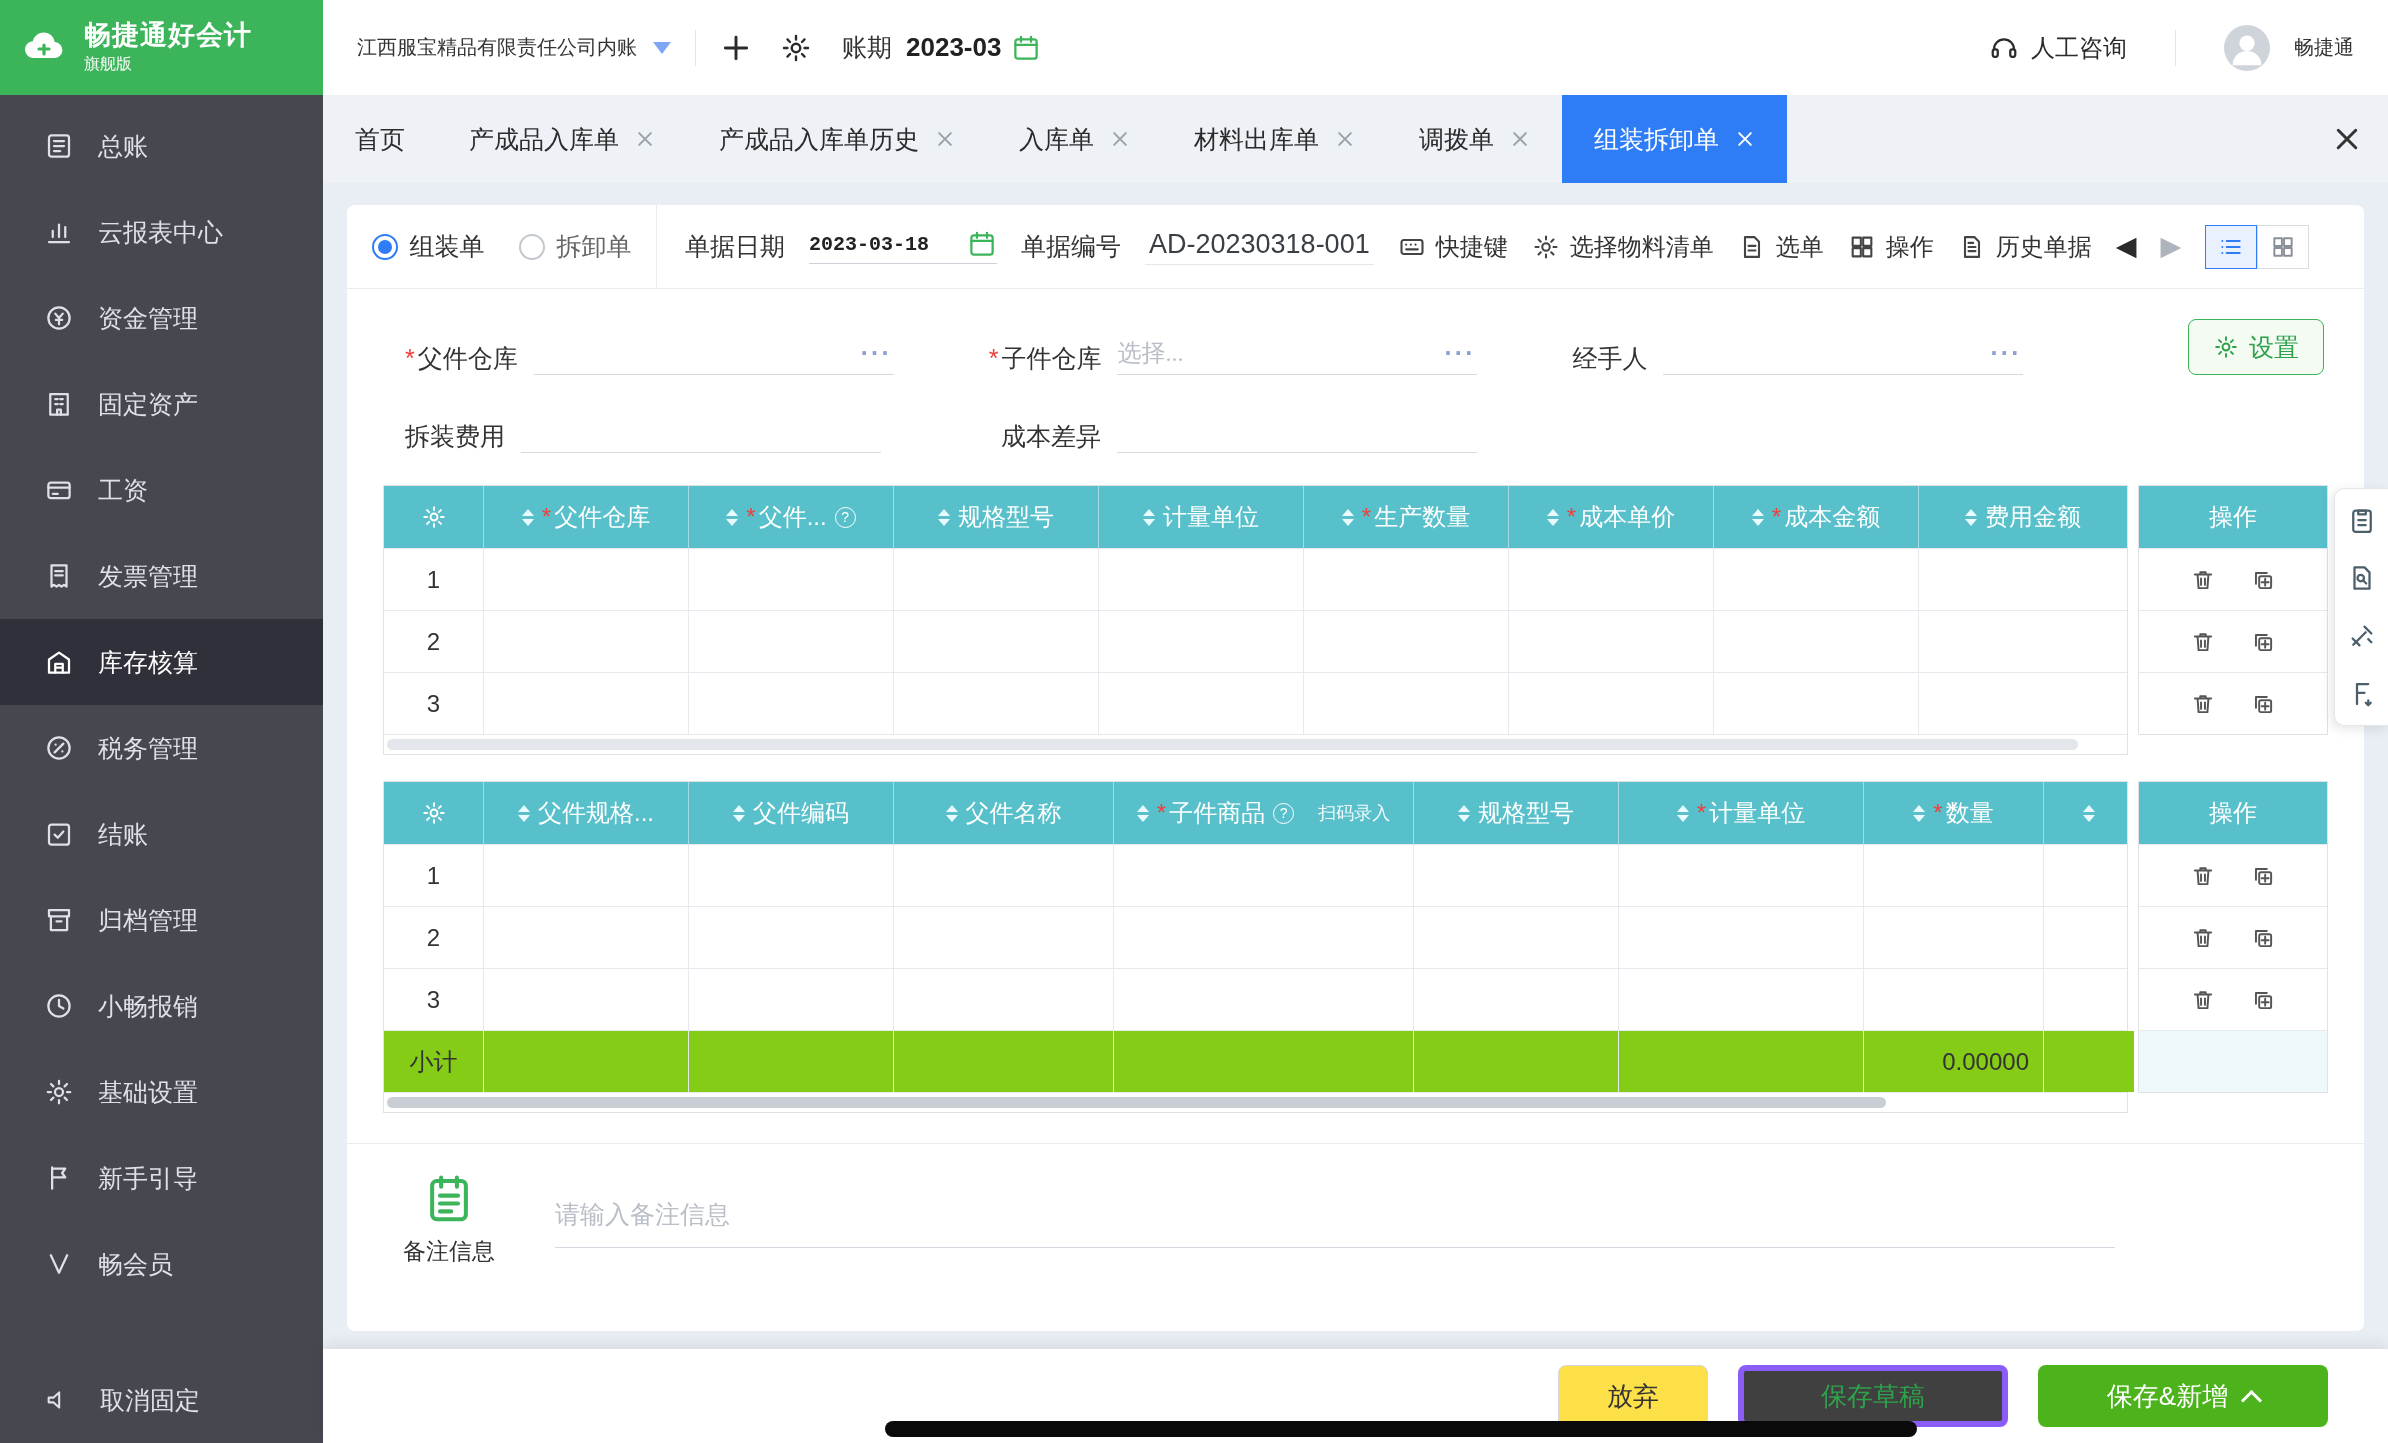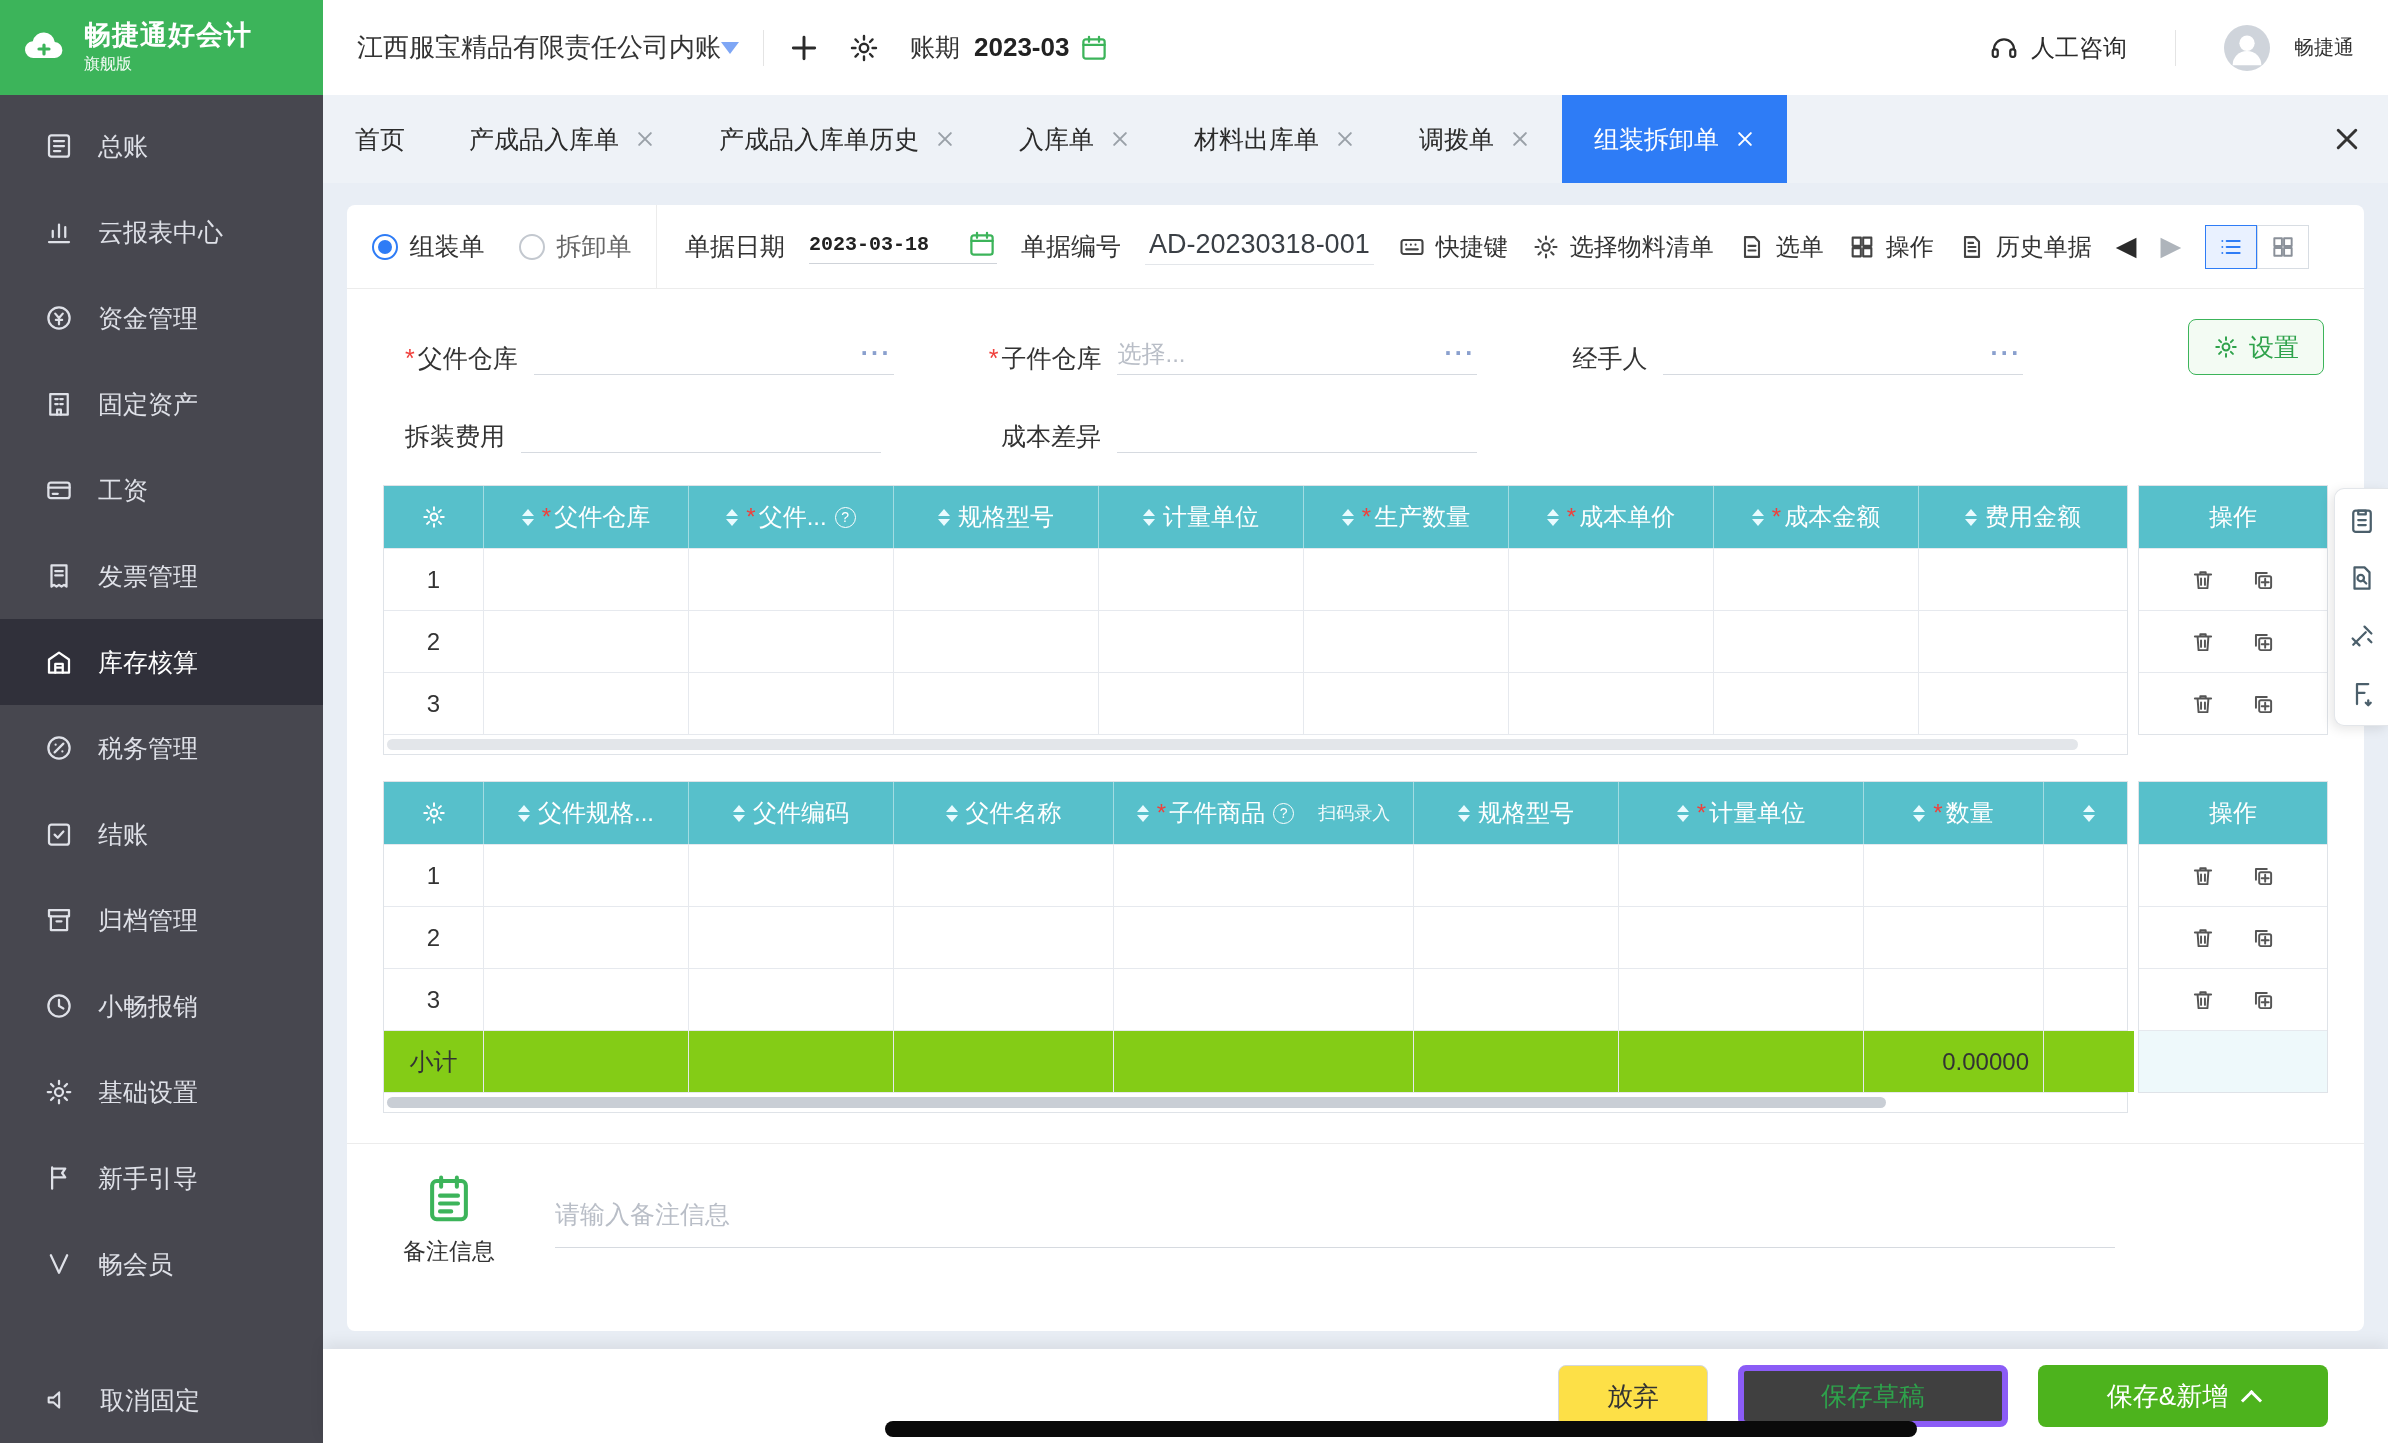--- a/index.html
+++ b/index.html
@@ -18,21 +18,21 @@
   .menu{flex:1;padding-top:8px;overflow:hidden}
   .menu-item{height:86px;display:flex;align-items:center;gap:24px;padding-left:44px;font-size:25px;cursor:pointer;color:#dfe1e8}
   .menu-item.active{background:#30303a;color:#fff}
   .menu-item svg{width:30px;height:30px;flex:none}
   .pin{height:86px;display:flex;align-items:center;gap:28px;padding-left:44px;font-size:25px;color:#dfe1e8;flex:none;cursor:pointer}
   .pin svg{width:28px;height:28px}
 
   
   .main{flex:1;display:flex;flex-direction:column;min-width:0}
   .topbar{height:95px;background:#fff;display:flex;align-items:center;padding:0 34px;flex:none}
-  .company{display:flex;align-items:center;font-size:26px;color:#333;cursor:pointer}
+  .company{display:flex;align-items:center;gap:16px;font-size:20px;color:#333;cursor:pointer}
   .caret-down{width:0;height:0;border:9px solid transparent;border-top:12px solid #7ea6f5;margin-top:10px}
   .vdiv{width:1px;height:36px;background:#e4e4e4;margin:0 24px}
   .icon-btn{color:#2b2b2b;display:flex;align-items:center}
   .icon-btn svg{width:32px;height:32px}
   .period{display:flex;align-items:center;gap:14px;margin-left:30px}
   .period-label{font-size:25px}
   .period-value{font-size:26px;font-weight:600;color:#222;cursor:pointer;display:flex;align-items:center;gap:10px}
   .cal-ico{width:30px;height:30px;color:#3cb45a}
   .topbar-right{margin-left:auto;display:flex;align-items:center;gap:24px}
   .support{display:flex;align-items:center;gap:12px;font-size:24px;color:#2b2b2b;cursor:pointer}
@@ -76,21 +76,21 @@
   .vt.active svg{color:#2e7cf6}
 
   
   .form-area{padding:30px 40px 6px 58px;flex:none}
   .form-row{display:flex;align-items:flex-end}
   .form-row + .form-row{margin-top:36px}
   .field{display:flex;align-items:flex-end;gap:16px}
   .gap90{margin-right:95px}
   .req::before{content:"*";color:#f0403c;margin-right:3px}
   .u-input{position:relative;border-bottom:1px solid #d6dae0;height:42px;display:flex;align-items:center;width:360px}
-  .u-input input{border:none;outline:none;font-size:24px;width:100%;font-family:Liberation Sans, sans-serif;color:#0c4a6e;background:transparent;padding-right:40px}
+  .u-input input{border:none;outline:none;font-size:24px;width:100%;font-family:Liberation Serif, serif;color:#0c4a6e;background:transparent;padding-right:40px}
   .u-input input::placeholder{color:#b9bec7}
   .dots{position:absolute;right:2px;bottom:6px;color:#8aa0ce;font-size:25px;font-weight:700;letter-spacing:2px;cursor:pointer}
   .dots::after{content:"···"}
   .settings-btn{margin-left:auto;display:flex;align-items:center;gap:10px;border:1px solid #3cb45a;color:#2ea24b;
                 background:#f3fbf3;border-radius:8px;height:56px;padding:0 24px;font-size:25px}
   .settings-btn svg{width:26px;height:26px}
 
   
   .tables{padding:0 36px;flex:none}
   .tbl{display:flex;margin-top:26px}

